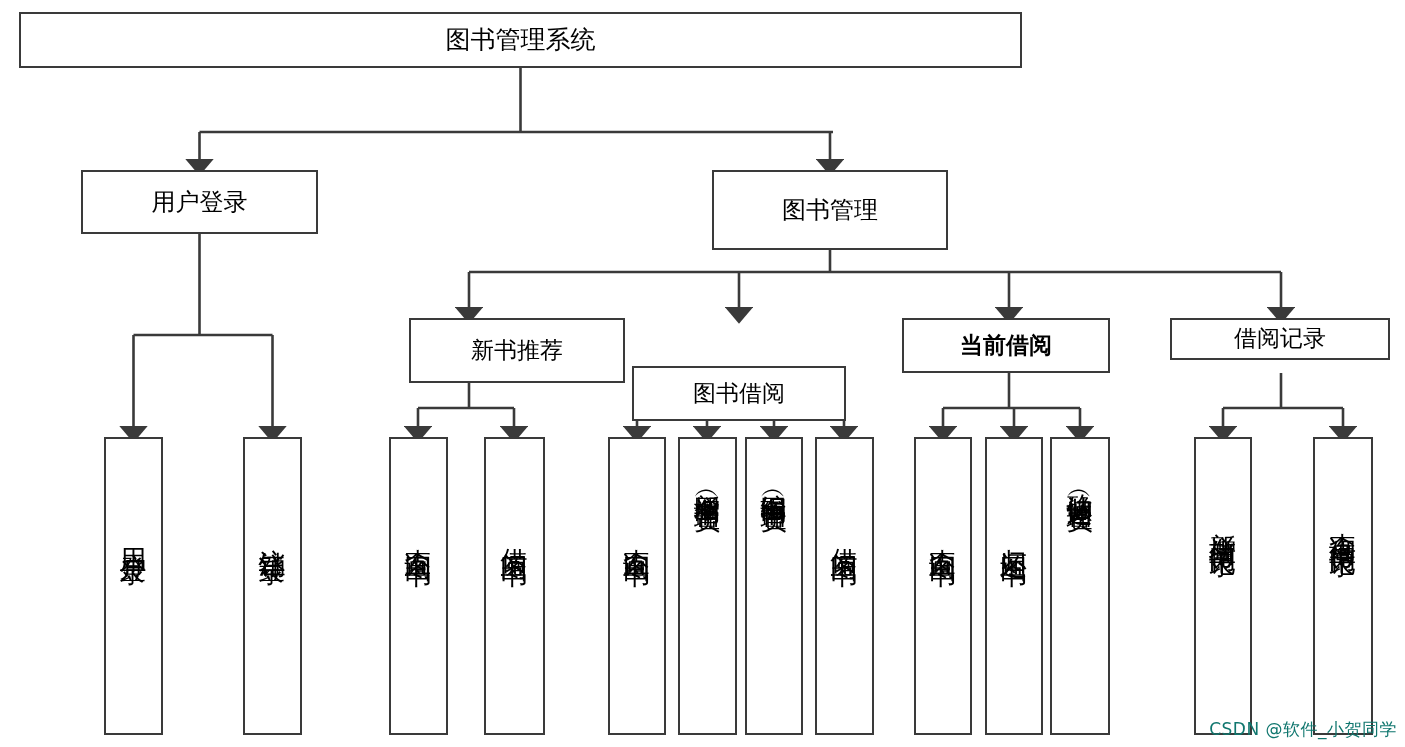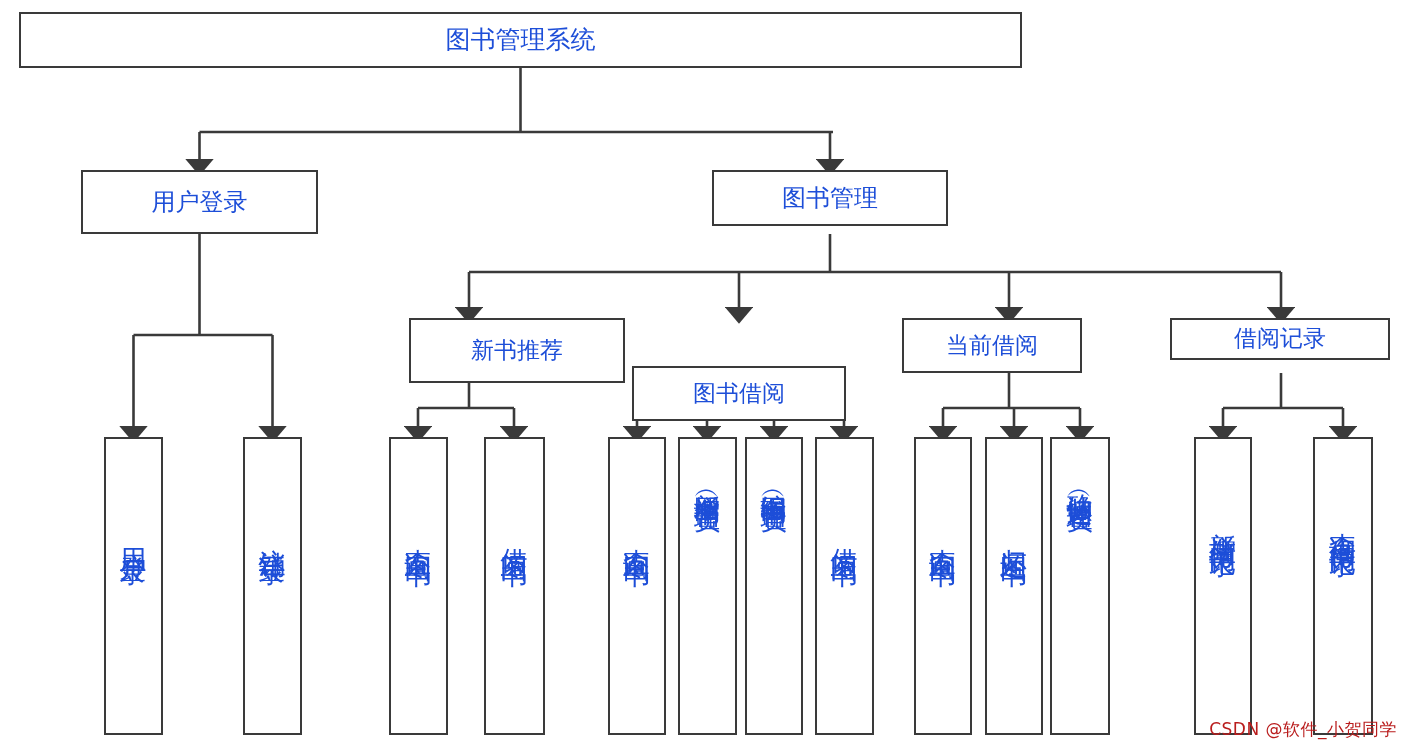--- a/index.html
+++ b/index.html
@@ -13,21 +13,21 @@
   svg.wires{position:absolute;left:0;top:0;width:1405px;height:747px;pointer-events:none;}
 
   .node{
     position:absolute;
     box-sizing:border-box;
     background:#ffffff;
     border:2.5px solid #3a3a3a;
     display:flex;
     align-items:center;
     justify-content:center;
-    color:#1d4ed8;
+    color:#000000;
     z-index:3;
     text-align:center;
   }
   .node .lbl{
     display:block;
     white-space:nowrap;
     line-height:1.12;
   }
   
   .lvl-root .lbl{font-size:25px;}
@@ -50,21 +50,21 @@
   }
   .leaf.tall .lbl{font-size:26px;letter-spacing:2px;}
   .leaf.pad-mid{padding-top:72px;}
   .leaf.pad-big{padding-top:88px;}
   .leaf.pad-sm{padding-top:34px;}
 
   .watermark{
     position:absolute;
     right:8px;bottom:6px;
     font-size:17px;
-    color:#b91c1c;
+    color:#0f766e;
     letter-spacing:0.5px;
     z-index:6;
     white-space:nowrap;
   }
 </style>
 </head>
 <body>
 
 <div id="stage">
 
@@ -119,31 +119,31 @@
     </g>
   </svg>
 
   <div class="node lvl-root" id="n-root" style="left: 19px; top: 12px; width: 1003px; height: 56px;">
     <span class="lbl">图书管理系统</span>
   </div>
 
   <div class="node lvl-1" style="left: 81px; top: 170px; width: 237px; height: 64px;">
     <span class="lbl">用户登录</span>
   </div>
-  <div class="node lvl-1" style="left: 712px; top: 170px; width: 236px; height: 56px;">
+  <div class="node lvl-1" style="left: 712px; top: 170px; width: 236px; height: 80px;">
     <span class="lbl">图书管理</span>
   </div>
 
   <div class="node lvl-2" style="left: 362px; top: 318px; width: 216px; height: 65px; margin-left: 47px;">
     <span class="lbl">新书推荐</span>
   </div>
   <div class="node lvl-2" style="left: 632px; top: 318px; width: 214px; height: 55px; margin-top: 48px;">
     <span class="lbl">图书借阅</span>
   </div>
-  <div class="node lvl-2" style="left: 902px; top: 318px; width: 180px; height: 55px;">
+  <div class="node lvl-2" style="left: 902px; top: 318px; width: 208px; height: 55px; font-weight: bold;">
     <span class="lbl">当前借阅</span>
   </div>
   <div class="node lvl-2" style="left: 1170px; top: 318px; width: 220px; height: 42px;">
     <span class="lbl">借阅记录</span>
   </div>
 
   <div class="node leaf pad-big" style="left: 104px; top: 437px; width: 59px; height: 298px;">
     <span class="lbl">用户登录</span>
   </div>
   <div class="node leaf pad-big" style="left: 243px; top: 437px; width: 59px; height: 298px;">

